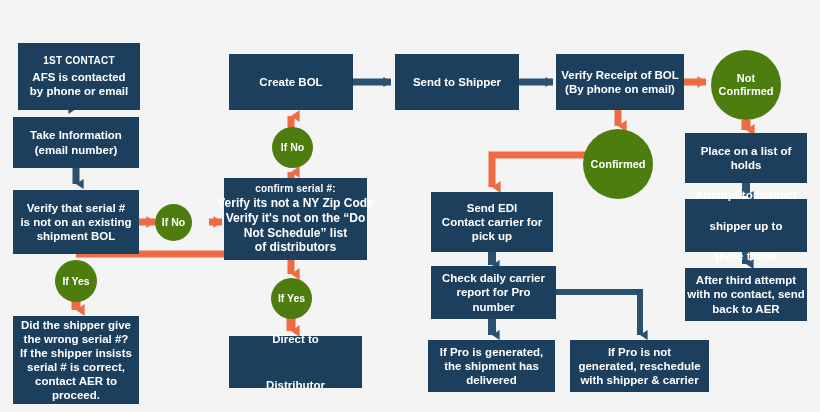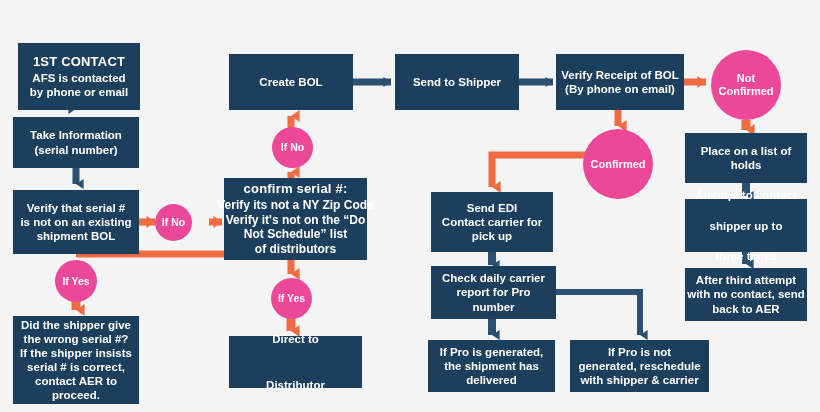--- a/index.html
+++ b/index.html
@@ -40,28 +40,28 @@
   }
   .box {
     background: #1d3f5e;
     padding: 4px 6px;
     font-size: 11.5px;
     font-weight: 700;
   }
   .box .ln { display: block; white-space: nowrap; }
   .box.small .ln { font-size: 12px; }
   .title-line {
-    font-size: 13px;
+    font-size: 10px;
     font-weight: 700;
     letter-spacing: 0.2px;
     margin-bottom: 2px;
   }
   .circle {
     border-radius: 50%;
-    background: #ec4899;
+    background: #4d7c0f;
     font-size: 10.5px;
     font-weight: 700;
     color: #ffffff;
     line-height: 1.15;
   }
   .circle .ln { display: block; white-space: nowrap; }
   .circle.lg { font-size: 11px; }
 </style>
 </head>
 <body>
@@ -116,21 +116,21 @@
   </svg>
 
   <div class="node box" style="left:18px; top:43px; width:122px; height:67px;">
     <span class="title-line">1ST CONTACT</span>
     <span class="ln">AFS is contacted</span>
     <span class="ln">by phone or email</span>
   </div>
 
   <div class="node box" style="left:13px; top:117px; width:126px; height:51px;">
     <span class="ln">Take Information</span>
-    <span class="ln">(serial number)</span>
+    <span class="ln">(email number)</span>
   </div>
 
   <div class="node box" style="left:13px; top:190px; width:126px; height:64px;">
     <span class="ln">Verify that serial #</span>
     <span class="ln">is not on an existing</span>
     <span class="ln">shipment BOL</span>
   </div>
 
   <div class="node circle" style="left:155px; top:204px; width:37px; height:37px;">
     <span class="ln">If No</span>

